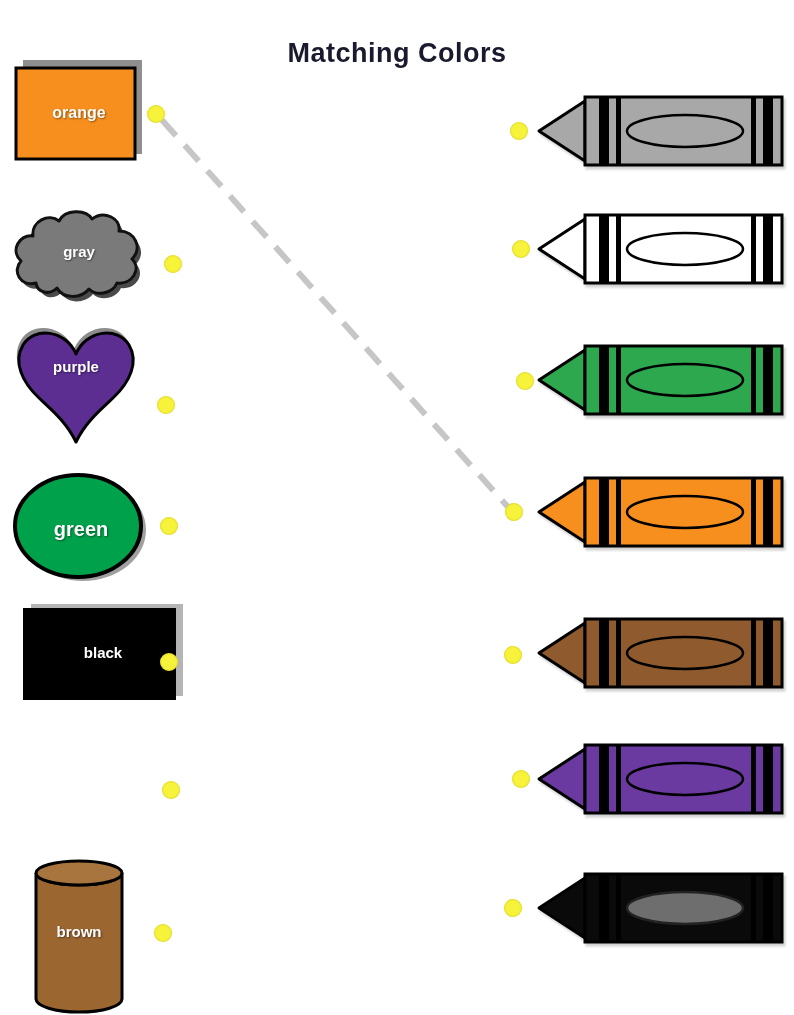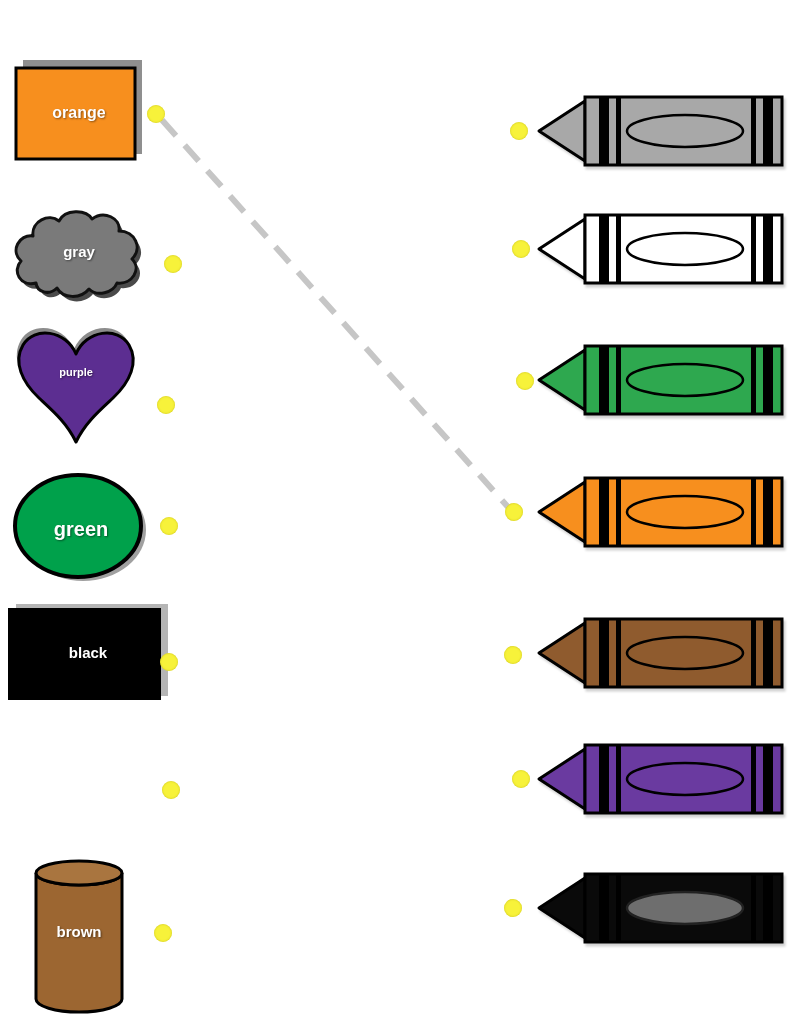--- a/index.html
+++ b/index.html
@@ -53,20 +53,21 @@
     position:absolute; top:0; left:0;
     z-index:5;
     pointer-events:none;
   }
 </style>
 </head>
 <body>
 
 <div class="page">
 
+  <div class="title">Matching Colors</div>
 
   <div class="shape" style="left:10px;top:203px;width:138px;height:100px">
     <svg viewBox="0 0 138 100" width="138" height="100">
       <path transform="translate(4,5)" fill="#4A4A4A" d="M 26 80 C 10 84 2 68 11 58 C 0 48 9 31 23 33 C 21 18 39 10 49 18 C 55 6 76 6 82 16 C 94 7 111 15 109 28 C 125 28 133 45 122 56 C 132 66 122 82 107 80 C 103 90 87 94 79 86 C 71 96 53 96 47 85 C 39 93 27 89 26 80 Z"></path>
       <path stroke="#111111" stroke-width="3" stroke-linejoin="round" d="M 26 80 C 10 84 2 68 11 58 C 0 48 9 31 23 33 C 21 18 39 10 49 18 C 55 6 76 6 82 16 C 94 7 111 15 109 28 C 125 28 133 45 122 56 C 132 66 122 82 107 80 C 103 90 87 94 79 86 C 71 96 53 96 47 85 C 39 93 27 89 26 80 Z" fill="#7A7A7A"></path>
     </svg>
     <span class="shape-label" style="top:40px;font-size:15px">gray</span>
   </div>
 
   <div class="shape" style="left:14px;top:60px;width:130px;height:102px">
@@ -75,32 +76,32 @@
       <rect x="2" y="8" width="119" height="91" stroke="#000000" stroke-width="3" fill="#F78F1E"></rect>
     </svg>
     <span class="shape-label" style="top:44px">orange</span>
   </div>
 
   <div class="shape" style="left:8px;top:318px;width:136px;height:134px">
     <svg viewBox="0 0 136 134" width="136" height="134">
       <path transform="translate(-2,-5)" fill="#8C8C8C" d="M 68 36 C 58 12 26 8 15 27 C 5 44 14 64 31 80 C 45 93 59 105 68 124 C 77 105 91 93 105 80 C 122 64 131 44 121 27 C 110 8 78 12 68 36 Z"></path>
       <path stroke="#000000" stroke-width="3" stroke-linejoin="round" d="M 68 36 C 58 12 26 8 15 27 C 5 44 14 64 31 80 C 45 93 59 105 68 124 C 77 105 91 93 105 80 C 122 64 131 44 121 27 C 110 8 78 12 68 36 Z" fill="#5C2E91"></path>
     </svg>
-    <span class="shape-label" style="top:48px;font-size:11px">purple</span>
+    <span class="shape-label" style="top:40px;font-size:15px">purple</span>
   </div>
 
   <div class="shape" style="left:13px;top:473px;width:136px;height:110px">
     <svg viewBox="0 0 136 110" width="136" height="110">
       <ellipse cx="70" cy="57" rx="63" ry="51" fill="#A0A0A0"></ellipse>
       <ellipse cx="65" cy="53" rx="63" ry="51" stroke="#000000" stroke-width="4" fill="#00A14B"></ellipse>
     </svg>
     <span class="shape-label" style="top:45px;font-size:20px">green</span>
   </div>
 
-  <div class="shape" style="left:8px;top:604px;width:160px;height:85px">
+  <div class="shape" style="left:23px;top:604px;width:160px;height:85px">
     <svg viewBox="0 0 160 96" width="160" height="96">
       <rect x="8" y="0" width="152" height="92" fill="#B5B5B5"></rect>
       <rect x="0" y="4" width="153" height="92" fill="#000000"></rect>
     </svg>
     <span class="shape-label" style="top:40px;font-size:15px">black</span>
   </div>
 
 
   <div class="shape" style="left:32px;top:857px;width:94px;height:158px">
     <svg viewBox="0 0 94 158" width="94" height="158">

